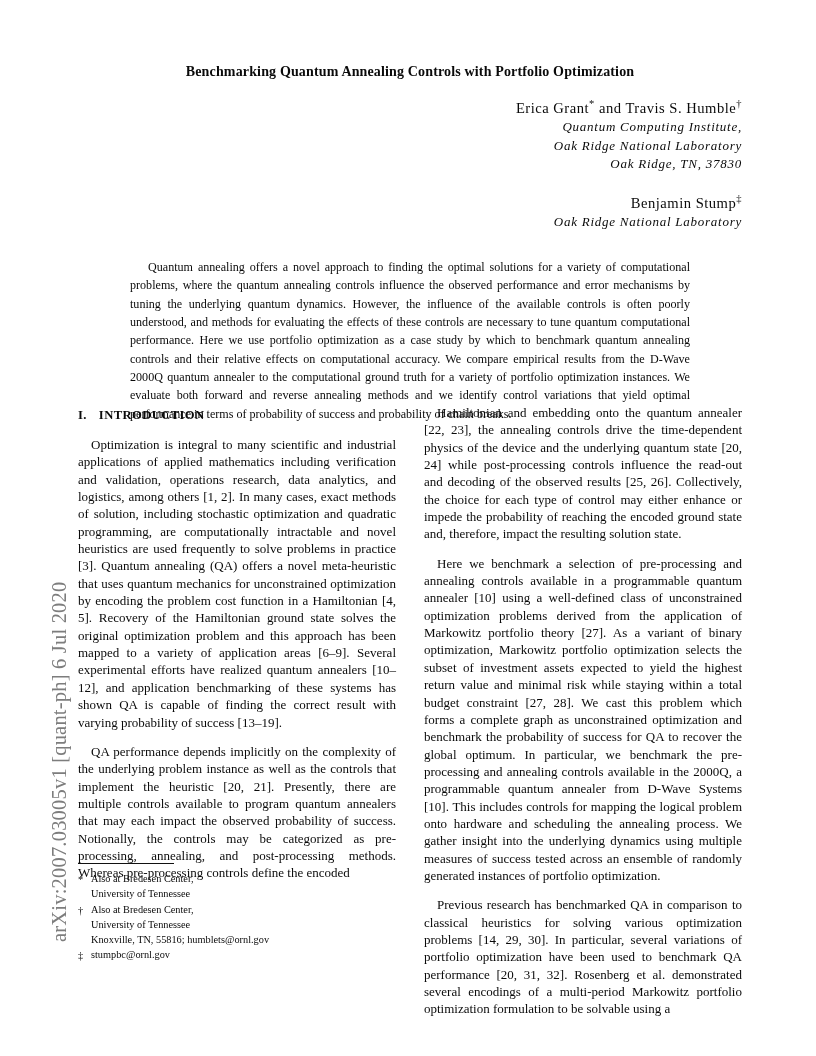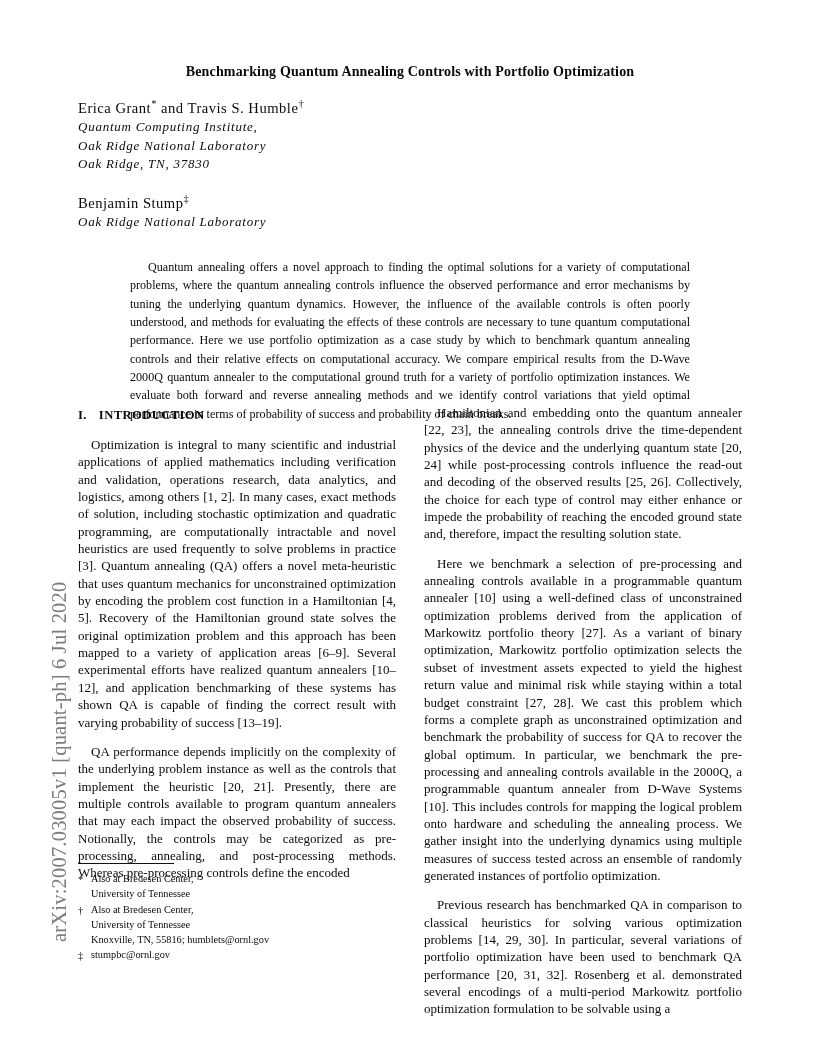--- a/index.html
+++ b/index.html
@@ -54,21 +54,21 @@
     margin: 0;
     padding-top: 63px;
     text-align: center;
     font-size: 14px;
     font-weight: bold;
     letter-spacing: 0.15px;
     line-height: 1.25;
   }
 
   .authors-block {
-    text-align: left;
+    text-align: right;
     margin-top: 17px;
   }
   .author-line {
     font-size: 14.6px;
     line-height: 1.42;
     letter-spacing: 0.5px;
   }
   .affil-line {
     font-size: 13px;
     font-style: italic;

